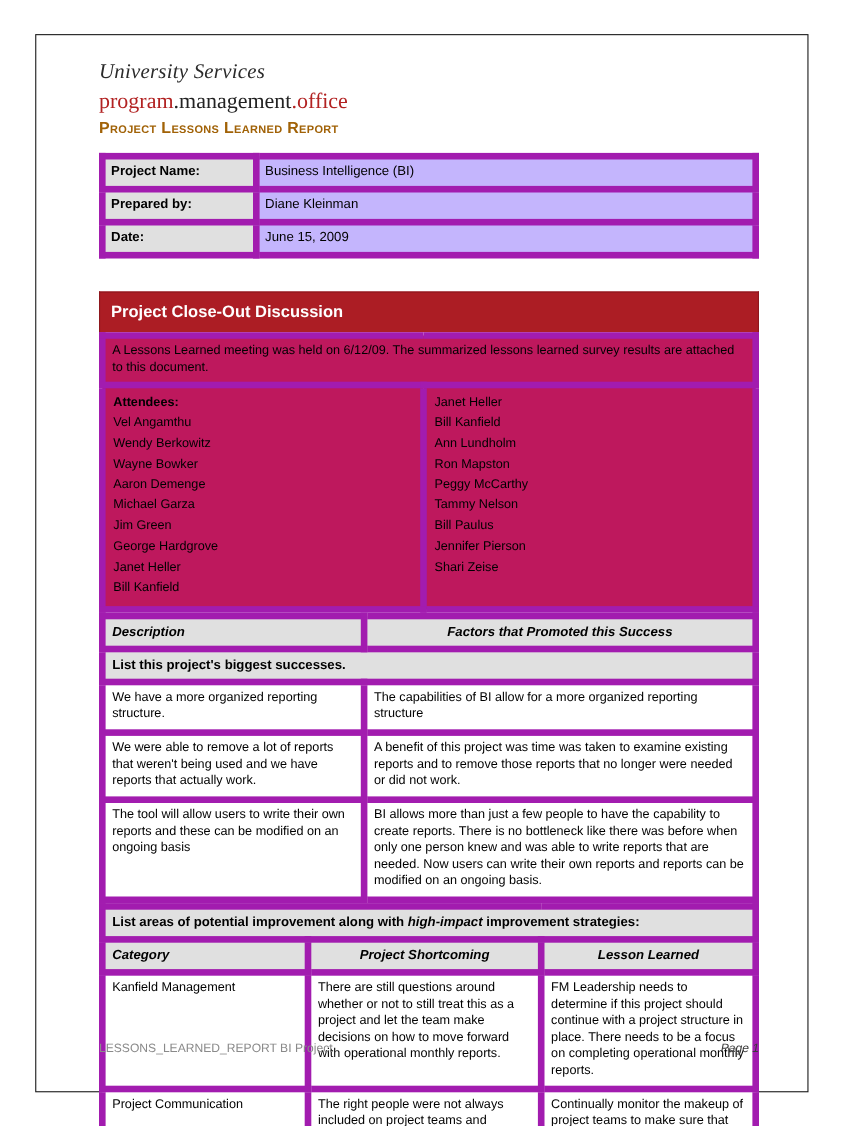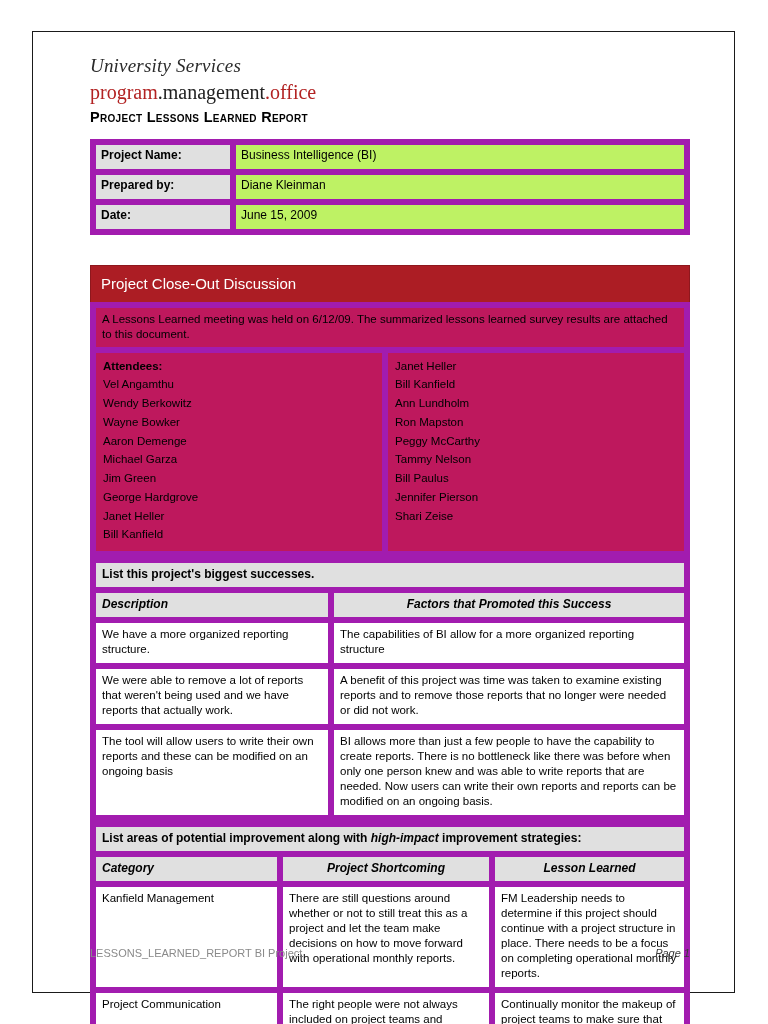--- a/index.html
+++ b/index.html
@@ -48,21 +48,21 @@
     font-family: "Liberation Serif", serif;
     font-size: 20px;
     line-height: 1.3;
     margin-top: 1px;
   }
   .logo-red { color: #b22222; }
   .logo-dark { color: #222222; }
 
   .report-title {
     margin-bottom: 14px;
-    color: #000000;
+    color: #a16207;
     font-family: "Liberation Sans", sans-serif;
     font-weight: bold;
     font-size: 14.5px;
     font-variant: small-caps;
     letter-spacing: 0.3px;
   }
 
   
   table {
     border-collapse: collapse;
@@ -81,30 +81,30 @@
   
   .info-table { margin-bottom: 30px; }
   .info-table td { height: 17px; }
   .info-table .label-cell {
     background: #e0e0e0;
     font-weight: bold;
     width: 140px;
     font-size: 12px;
   }
   .info-table .value-cell {
-    background: #bef264;
+    background: #c4b5fd;
     font-size: 12px;
   }
 
   
   .discussion-wrap { margin-bottom: 0px; }
   .banner {
     background: #ac1d24;
     color: #ffffff;
-    font-weight: normal;
+    font-weight: bold;
     font-size: 15px;
     padding: 9px 14px 10px 10px;
     border: 1px solid #8e171d;
     border-bottom: none;
     box-sizing: border-box;
   }
   .disc-table td { background: #be185d; }
   .disc-intro {
     font-size: 11.5px;
     line-height: 1.3;
@@ -244,25 +244,25 @@
       </table>
     </div>
 
     <table class="successes-table">
       <colgroup>
           <col style="width:238px">
           <col>
         </colgroup>
       <tbody>
         <tr>
-          <td class="prompt-cell" colspan="2">List this project's biggest successes.</td>
-        </tr>
-        <tr>
           <td class="col-head left">Description</td>
           <td class="col-head center">Factors that Promoted this Success</td>
+        </tr>
+        <tr>
+          <td class="prompt-cell" colspan="2">List this project's biggest successes.</td>
         </tr>
         <tr>
           <td class="body-cell">We have a more organized reporting structure.</td>
           <td class="body-cell">The capabilities of BI allow for a more organized reporting structure</td>
         </tr>
         <tr>
           <td class="body-cell">We were able to remove a lot of reports that weren't being used and we have reports that actually work.</td>
           <td class="body-cell">A benefit of this project was time was taken to examine existing reports and to remove those reports that no longer were needed or did not work.</td>
         </tr>
         <tr>

